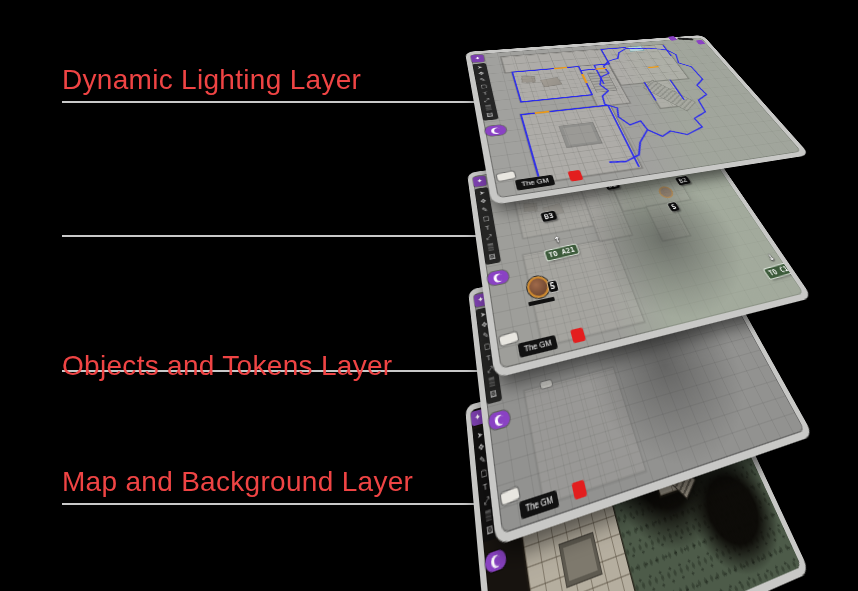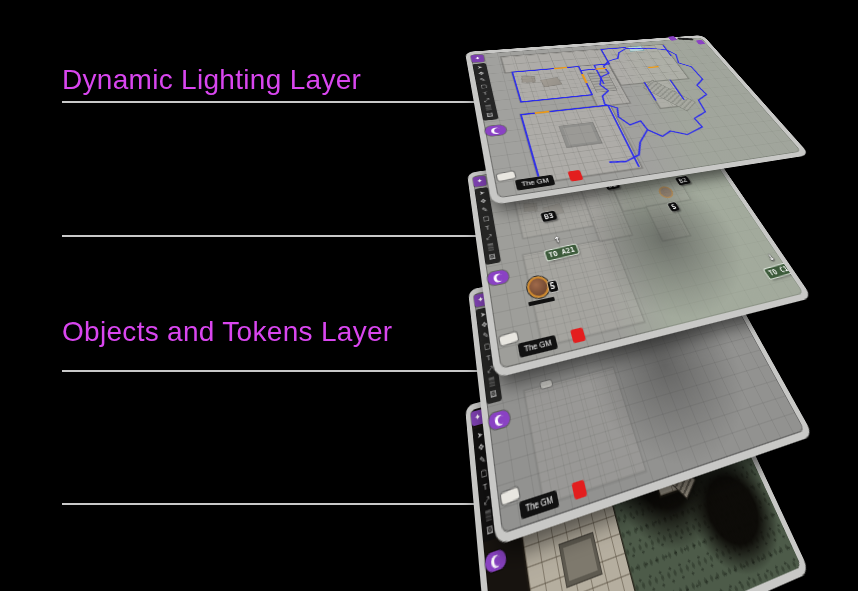--- a/index.html
+++ b/index.html
@@ -1,22 +1,22 @@
 <!DOCTYPE html>
 <html><head>
 <meta charset="utf-8">
 <style>
   html,body{margin:0;padding:0;background:#000;}
   #stage{position:relative;width:858px;height:591px;background:#000;overflow:hidden;
          font-family:"Liberation Sans",sans-serif;}
 
   
-  .layer-label{position:absolute;left:62px;color:#d946ef;font-size:28px;font-weight:500;
+  .layer-label{position:absolute;left:62px;color:#ef4444;font-size:28px;font-weight:500;
                letter-spacing:.3px;white-space:nowrap;z-index:6;}
-  .lbl1{top:64px}.lbl2{top:198px}.lbl3{top:316px}.lbl4{top:466px}
+  .lbl1{top:64px}.lbl2{top:198px}.lbl3{top:350px}.lbl4{top:466px}
   .leader{position:absolute;left:62px;height:2px;background:#c9c9c9;z-index:5;}
   .ld1{top:101px;width:412px}.ld2{top:235px;width:415px}
   .ld3{top:370px;width:419px}.ld4{top:503px;width:421px}
 
   
   .panel{position:absolute;width:330px;height:230px;transform-origin:0 0;
          background:#c8c8c6;border-radius:10px;box-shadow:3px 8px 16px rgba(0,0,0,.55);}
   .p1{z-index:40;transform:matrix3d(1.03915,-0.035684,0,0.00045227,-0.52817,0.39623,0,-0.0013121,0,0,1,0,465,52,0,1);}
   .p2{z-index:30;transform:matrix3d(1.03915,-0.035684,0,0.00045227,-0.52817,0.39623,0,-0.0013121,0,0,1,0,467,173,0,1);}
   .p3{z-index:20;transform:matrix3d(1.03915,-0.035684,0,0.00045227,-0.52817,0.39623,0,-0.0013121,0,0,1,0,468,290,0,1);}
@@ -146,20 +146,21 @@
 </head>
 <body>
 
 <div id="stage">
 
   <div class="layer-label lbl1">Dynamic Lighting Layer</div>
   <div class="leader ld1"></div>
   <div class="leader ld2"></div>
   <div class="layer-label lbl3">Objects and Tokens Layer</div>
   <div class="leader ld3"></div>
+  <div class="layer-label lbl4">Map and Background Layer</div>
   <div class="leader ld4"></div>
 
   <div class="panel p1">
     <div class="map m1">
       <div class="grid"></div>
       <div class="greenfade1"></div>
       <div class="ghost">
         <div class="room r-a"></div>
           <div class="room r-b"></div>
           <div class="room r-c"></div>

